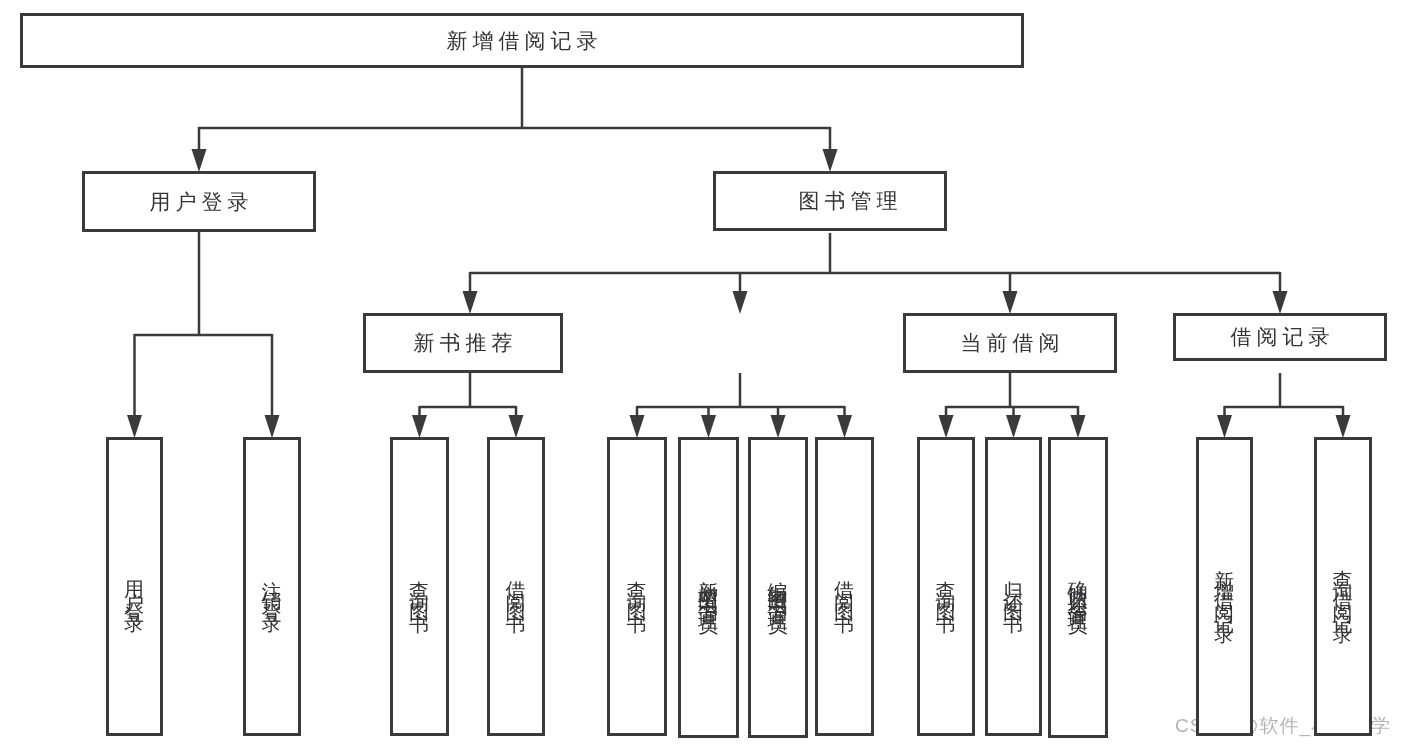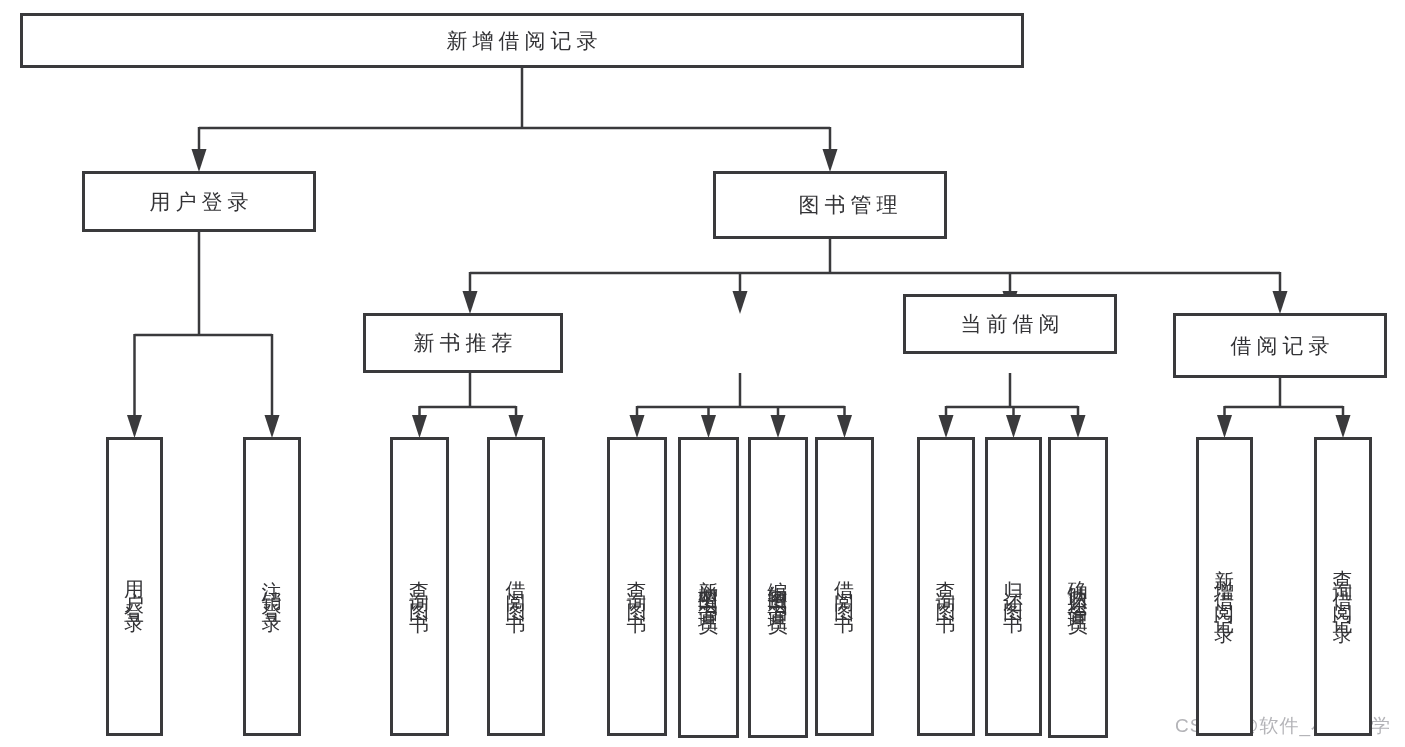--- a/index.html
+++ b/index.html
@@ -129,30 +129,30 @@
         <polygon points="1335.5,415 1350.5,415 1343,438" fill="#3a3a3c" stroke="none"></polygon>
       </g>
     </svg>
   <div class="watermark">CSDN @软件_小贺同学</div>
 <div class="node horizontal" style="left: 20px; top: 13px; width: 1004px; height: 55px;">
       <span>新增借阅记录</span>
     </div>
     <div class="node horizontal" style="left: 82px; top: 171px; width: 234px; height: 61px;">
       <span>用户登录</span>
     </div>
-    <div class="node horizontal" style="left: 713px; top: 171px; width: 234px; height: 68px; padding-left: 36px;">
+    <div class="node horizontal" style="left: 713px; top: 171px; width: 234px; height: 60px; padding-left: 36px;">
       <span>图书管理</span>
     </div>
     <div class="node horizontal" style="left: 363px; top: 313px; width: 200px; height: 60px;">
       <span>新书推荐</span>
     </div>
-    <div class="node horizontal" style="left: 903px; top: 294px; width: 214px; height: 60px;">
+    <div class="node horizontal" style="left: 903px; top: 313px; width: 214px; height: 60px;">
       <span>当前借阅</span>
     </div>
-    <div class="node horizontal" style="left: 1173px; top: 313px; width: 214px; height: 65px;">
+    <div class="node horizontal" style="left: 1173px; top: 313px; width: 214px; height: 48px;">
       <span>借阅记录</span>
     </div>
     <div class="node vertical" style="left: 106px; top: 437px; width: 57px; height: 299px;">
       <span>用户登录</span>
     </div>
     <div class="node vertical" style="left: 243px; top: 437px; width: 58px; height: 299px;">
       <span>注销登录</span>
     </div>
     <div class="node vertical" style="left: 390px; top: 437px; width: 59px; height: 299px;">
       <span>查询图书</span>

